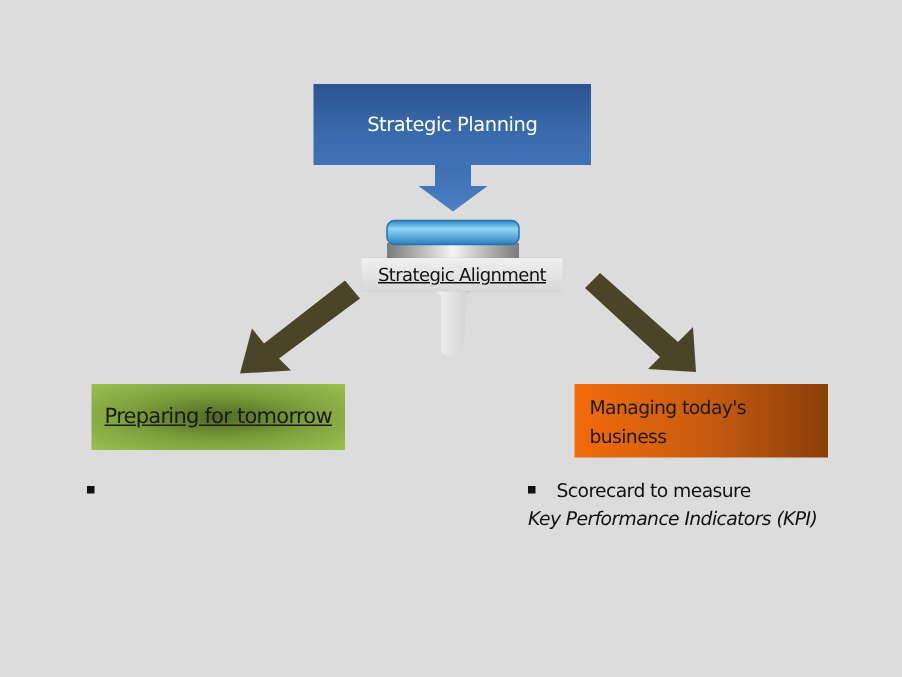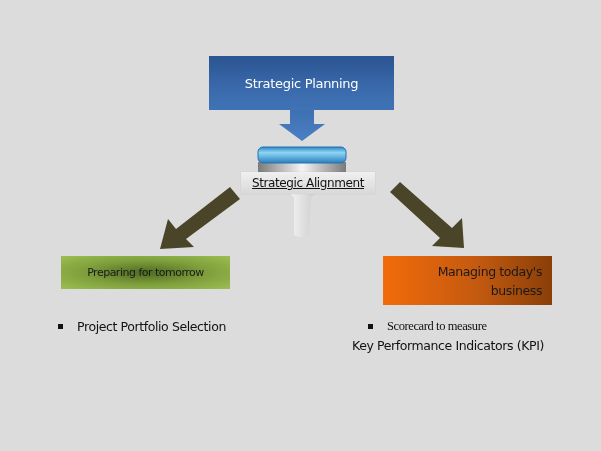--- a/index.html
+++ b/index.html
@@ -6,55 +6,55 @@
     body {
       width: 601px; height: 451px;
       background: #dcdcdc;
       position: relative;
       overflow: hidden;
       font-family: "DejaVu Sans", sans-serif;
     }
     .abs { position: absolute; }
     .box {
       display: flex; align-items: center; justify-content: center;
-      text-align: right; box-sizing: border-box;
+      text-align: left; box-sizing: border-box;
     }
     #planning-box {
       left: 209px; top: 56px; width: 185px; height: 54px;
       background: linear-gradient(to bottom, #2b5491 0%, #3a6aac 60%, #3f73b6 100%);
       color: #ffffff; font-size: 13px; letter-spacing: -0.3px;
     }
     #down-arrow { left: 277px; top: 110px; width: 50px; height: 32px; }
     #funnel { left: 256px; top: 145px; width: 92px; height: 95px; }
     #alignment-label {
       left: 241px; top: 172px; width: 134px; height: 22px;
       background: linear-gradient(to bottom, #f0f0f0, #d8d8d8);
       color: #111; font-size: 12px; letter-spacing: -0.4px;
       box-shadow: 0 0 1px rgba(0,0,0,0.15);
       text-decoration: underline;
     }
     #arrow-left { left: 150px; top: 185px; width: 90px; height: 70px; }
     #arrow-right { left: 390px; top: 180px; width: 80px; height: 75px; }
     #tomorrow-box {
-      left: 61px; top: 256px; width: 169px; height: 33px;
+      left: 61px; top: 256px; width: 169px; height: 44px;
       background: radial-gradient(ellipse at center, #4f6a22 0%, #7e9e3c 50%, #9dbf50 100%);
-      color: #1a1a1a; font-size: 11px; letter-spacing: -0.5px;
+      color: #1a1a1a; font-size: 14px; letter-spacing: -0.5px; text-decoration: underline;
     }
     #business-box {
       left: 351px; top: 256px; width: 169px; height: 49px;
       background: linear-gradient(to right, #f26b0a 0%, #c45a10 55%, #8a3f08 100%);
       color: #1a1a1a; font-size: 12.5px; letter-spacing: -0.4px; line-height: 19px;
       padding: 0 10px;
       margin-left: 32px;
     }
     .bullet-text { font-size: 12.5px; color: #111; letter-spacing: -0.4px; white-space: nowrap; }
     .bullet-mark { display: inline-block; width: 5px; height: 5px; background: #111; vertical-align: middle; margin-right: 14px; position: relative; top: -1px; }
     #left-bullet { left: 58px; top: 319px; }
-    #right-bullet-1 { left: 368px; top: 319px; font-family: Liberation Serif, serif; }
-    #right-bullet-2 { left: 352px; top: 338px; }
+    #right-bullet-1 { left: 352px; top: 319px; }
+    #right-bullet-2 { left: 352px; top: 338px; font-style: italic; }
   </style>
 </head>
 <body>
 
 <div class="abs box" id="planning-box">
   <span>Strategic Planning</span>
 </div>
 
 <svg class="abs" id="down-arrow" viewBox="0 0 50 32">
   <defs>
@@ -103,21 +103,21 @@
 
 <div class="abs box" id="tomorrow-box">
   <span>Preparing for tomorrow</span>
 </div>
 
 <div class="abs box" id="business-box">
   <span>Managing today's business</span>
 </div>
 
 <div class="abs bullet-text" id="left-bullet">
-  <span class="bullet-mark"></span><span>Project Portfolio Selection</span>
+  <span class="bullet-mark"></span>
 </div>
 
 <div class="abs bullet-text" id="right-bullet-1">
   <span class="bullet-mark"></span><span>Scorecard to measure</span>
 </div>
 <div class="abs bullet-text" id="right-bullet-2">
   <span>Key Performance Indicators (KPI)</span>
 </div>
 
 </body></html>

